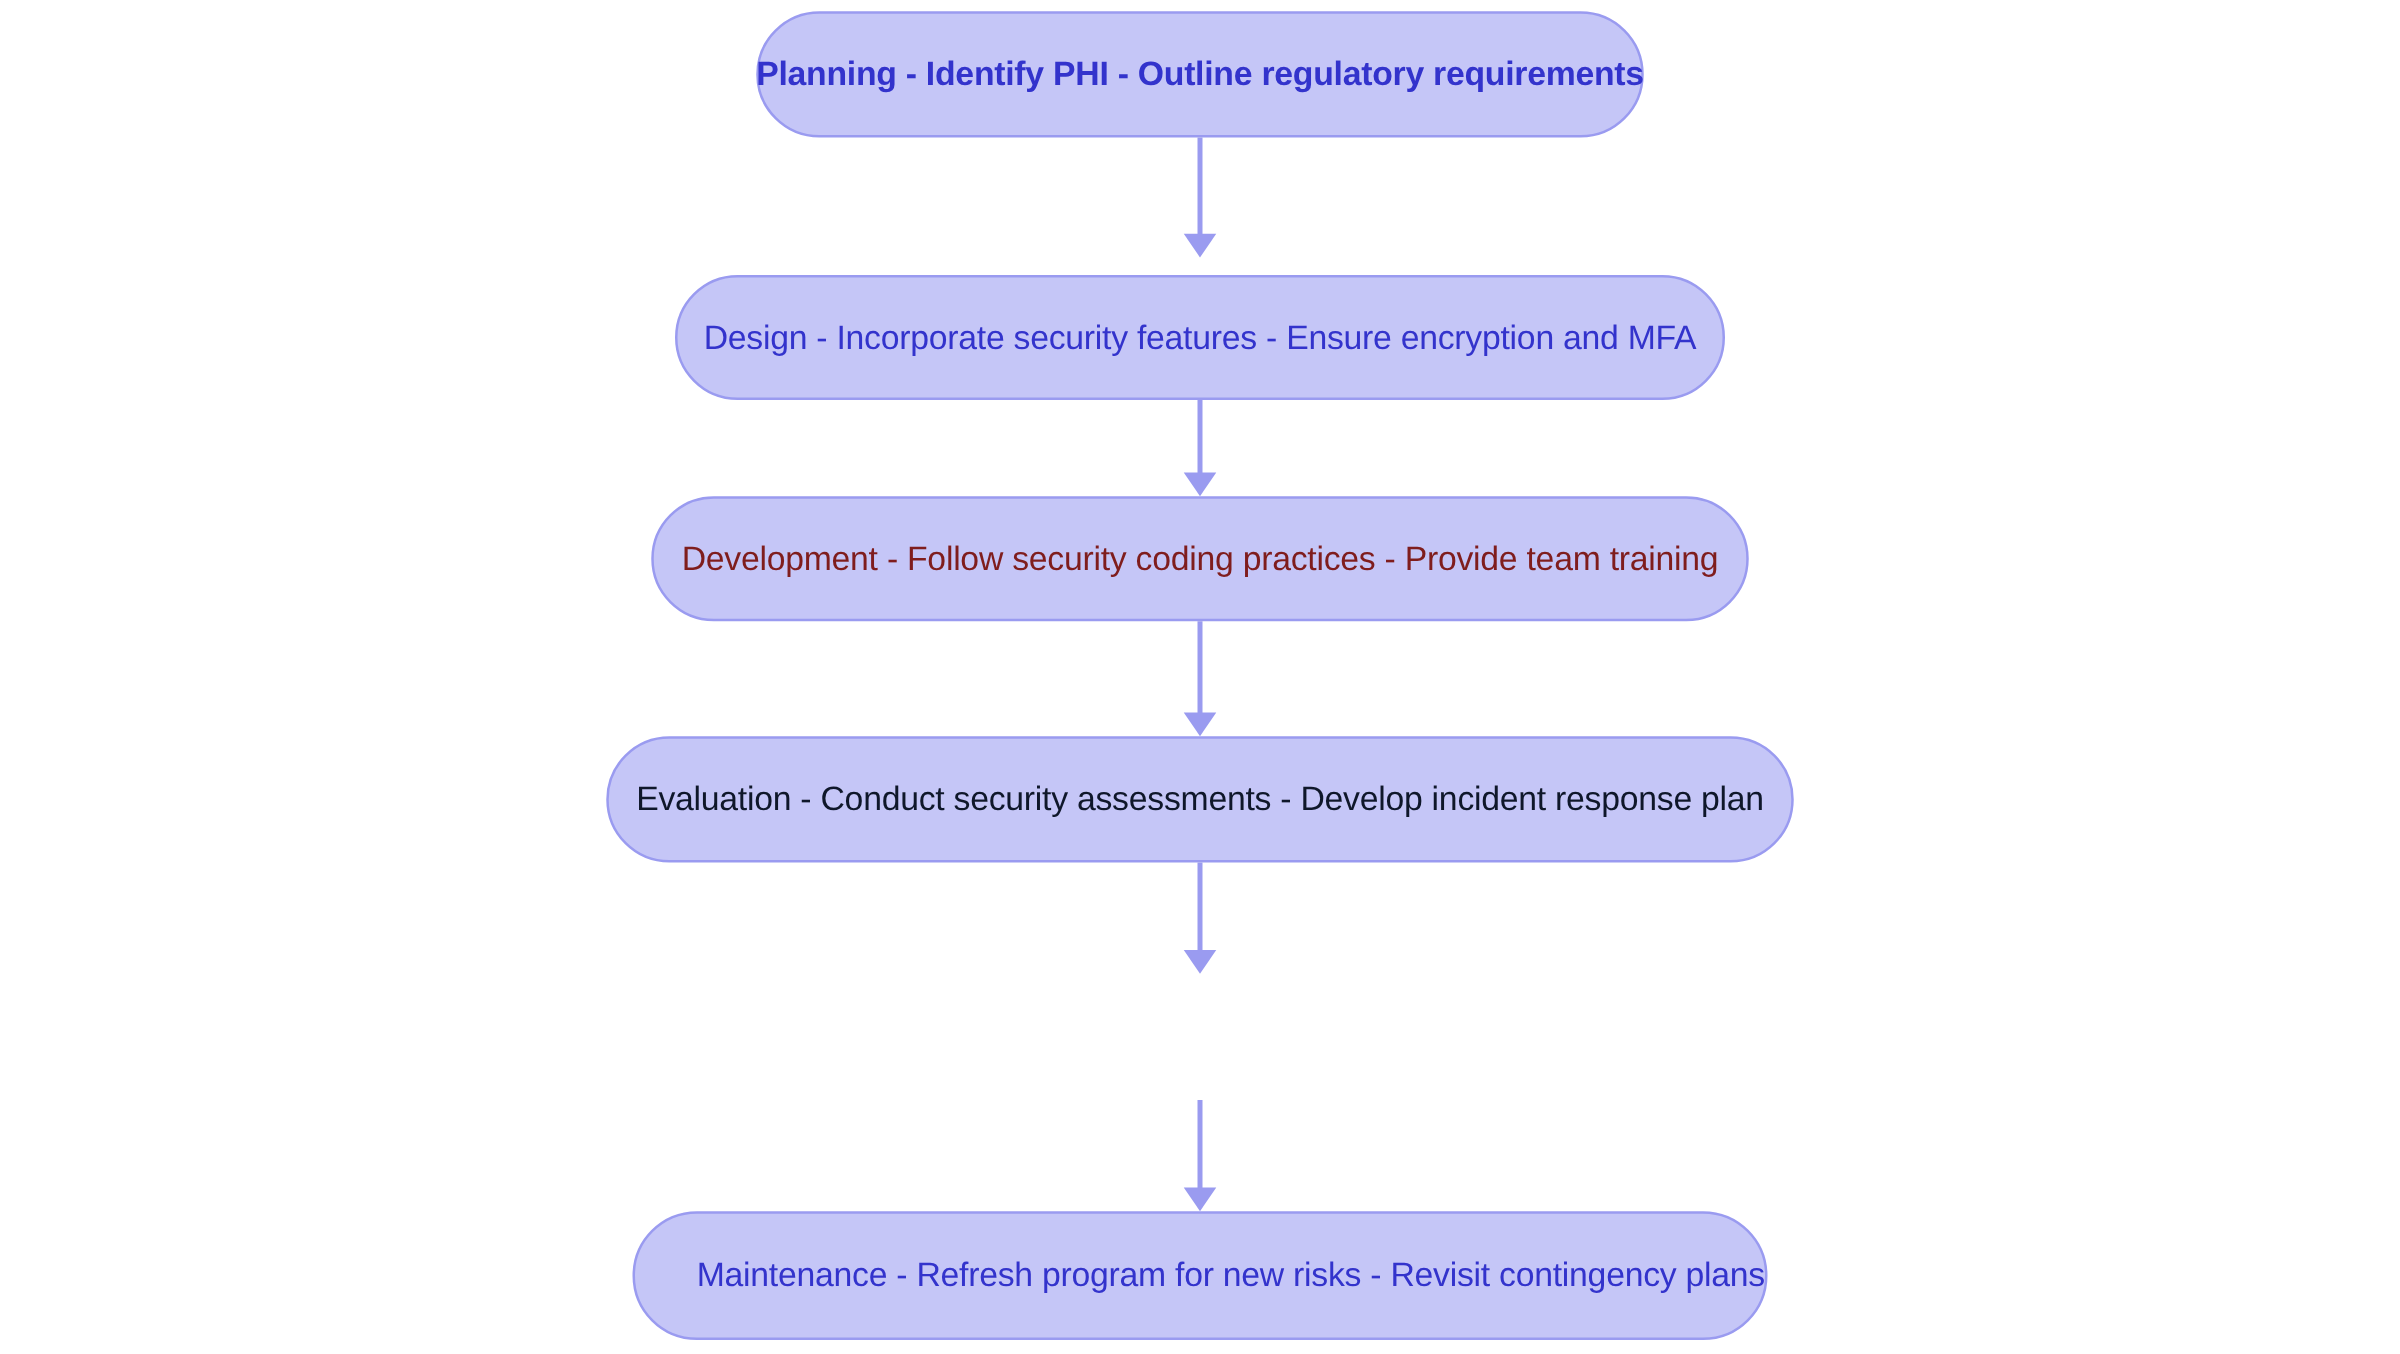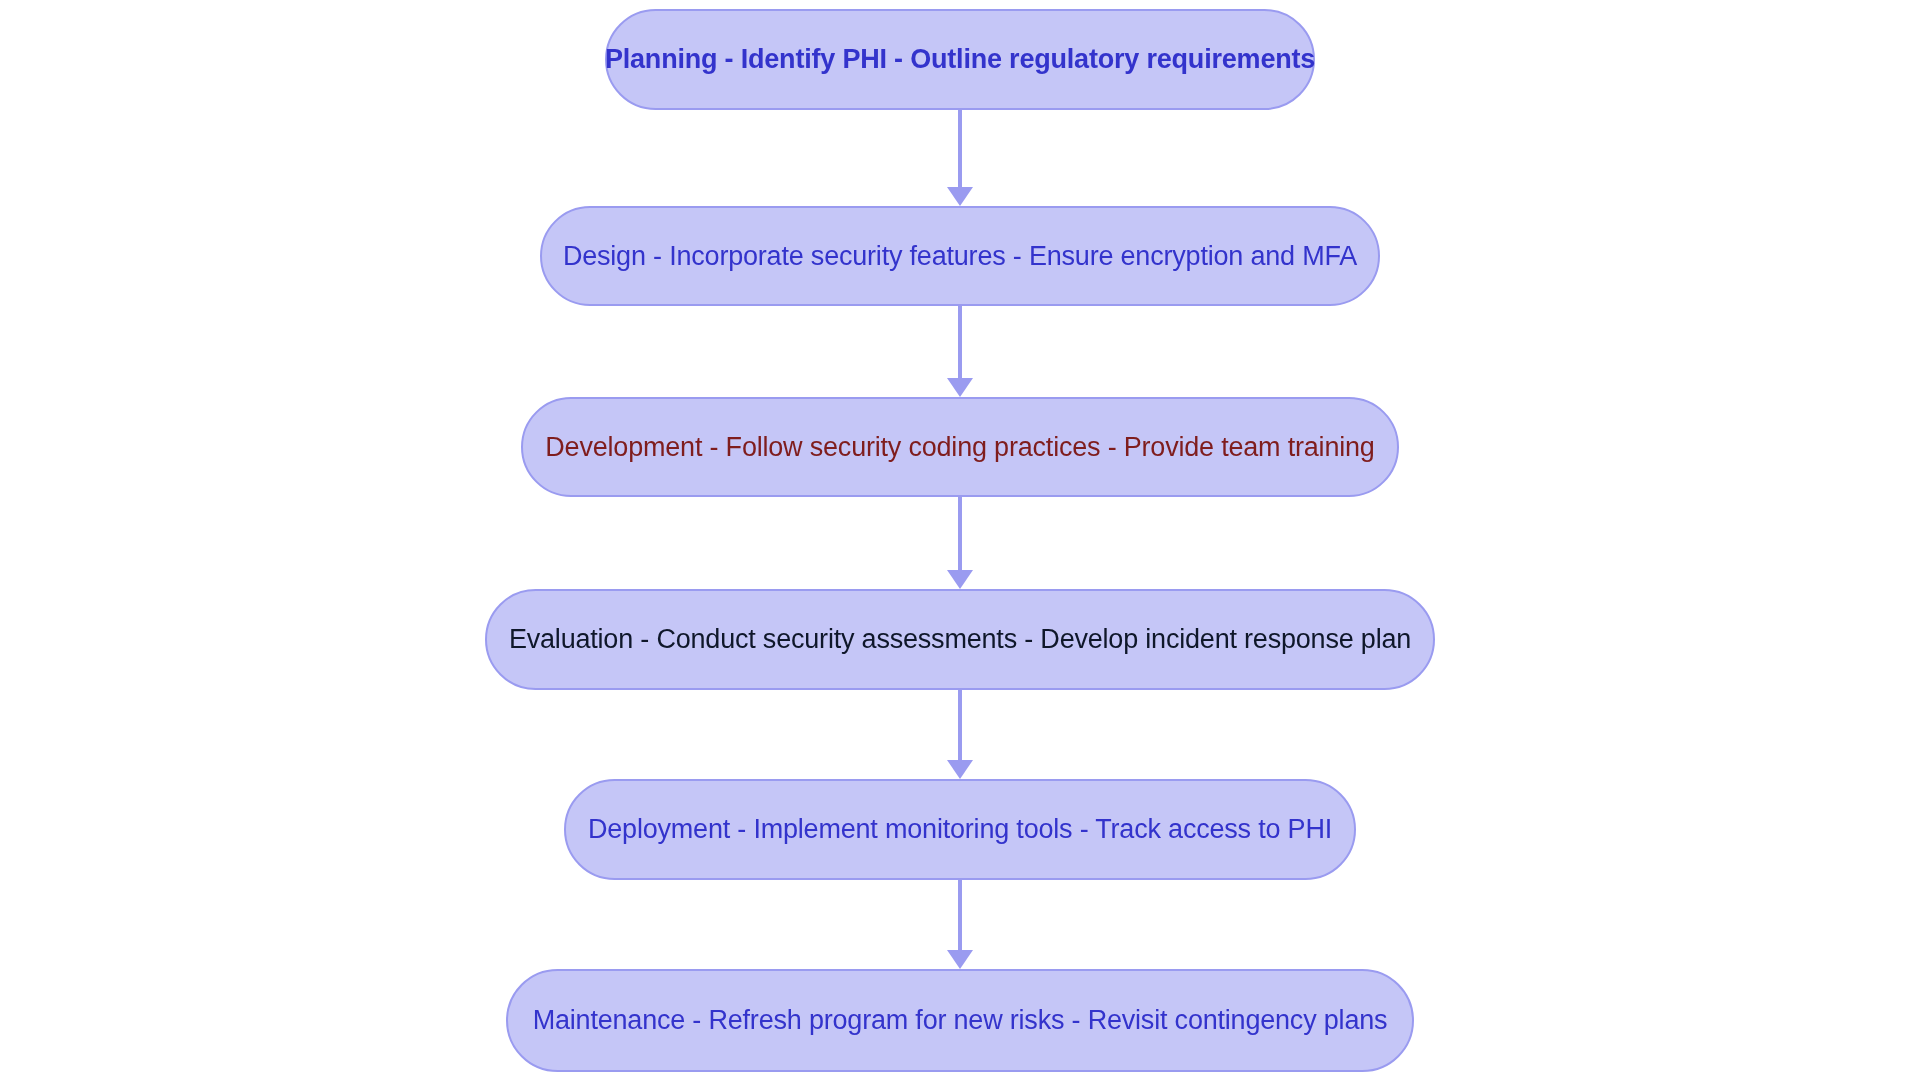--- a/index.html
+++ b/index.html
@@ -42,25 +42,25 @@
     font-size: 27px;
     font-weight: 400;
     line-height: 1.2;
     letter-spacing: -0.2px;
     white-space: nowrap;
     text-align: center;
     pointer-events: none;
   }
 
   .node-1 { top: 9px;    width: 710px; height: 101px; }
-  .node-2 { top: 206px;  width: 840px; height: 100px; }
+  .node-2 { top: 220px;  width: 840px; height: 100px; }
   .node-3 { top: 397px;  width: 878px; height: 100px; }
   .node-4 { top: 589px;  width: 950px; height: 101px; }
   .node-5 { top: 779px;  width: 792px; height: 101px; }
-  .node-6 { top: 969px;  width: 908px; height: 103px; }
+  .node-6 { top: 969px;  width: 908px; height: 103px; justify-content: flex-end; }
 
   
   .edge {
     position: absolute;
     left: 50%;
     transform: translateX(-50%);
     width: 4px;
     background: #9a9bf0;
     z-index: 1;
   }
@@ -113,23 +113,20 @@
   <div class="edge edge-3" style="background: rgb(154, 155, 240);"></div>
   <div class="arrowhead arrow-3" style="border-top-color: rgb(154, 155, 240);"></div>
 
   <div class="node node-4" style="background: rgb(197, 198, 247); border-color: rgb(154, 155, 240);">
     <span class="node-label" style="color: #0f172a;">Evaluation - Conduct security assessments - Develop incident response plan</span>
   </div>
 
   <div class="edge edge-4" style="background: rgb(154, 155, 240);"></div>
   <div class="arrowhead arrow-4" style="border-top-color: rgb(154, 155, 240);"></div>
 
-  <div class="node node-5" style="background: rgb(197, 198, 247); border-color: rgb(154, 155, 240);">
-    <span class="node-label" style="color: rgb(51, 51, 204);">Deployment - Implement monitoring tools - Track access to PHI</span>
-  </div>
 
   <div class="edge edge-5" style="background: rgb(154, 155, 240);"></div>
   <div class="arrowhead arrow-5" style="border-top-color: rgb(154, 155, 240);"></div>
 
   <div class="node node-6" style="background: rgb(197, 198, 247); border-color: rgb(154, 155, 240);">
     <span class="node-label" style="color: rgb(51, 51, 204);">Maintenance - Refresh program for new risks - Revisit contingency plans</span>
   </div>
 
 </div>
 

